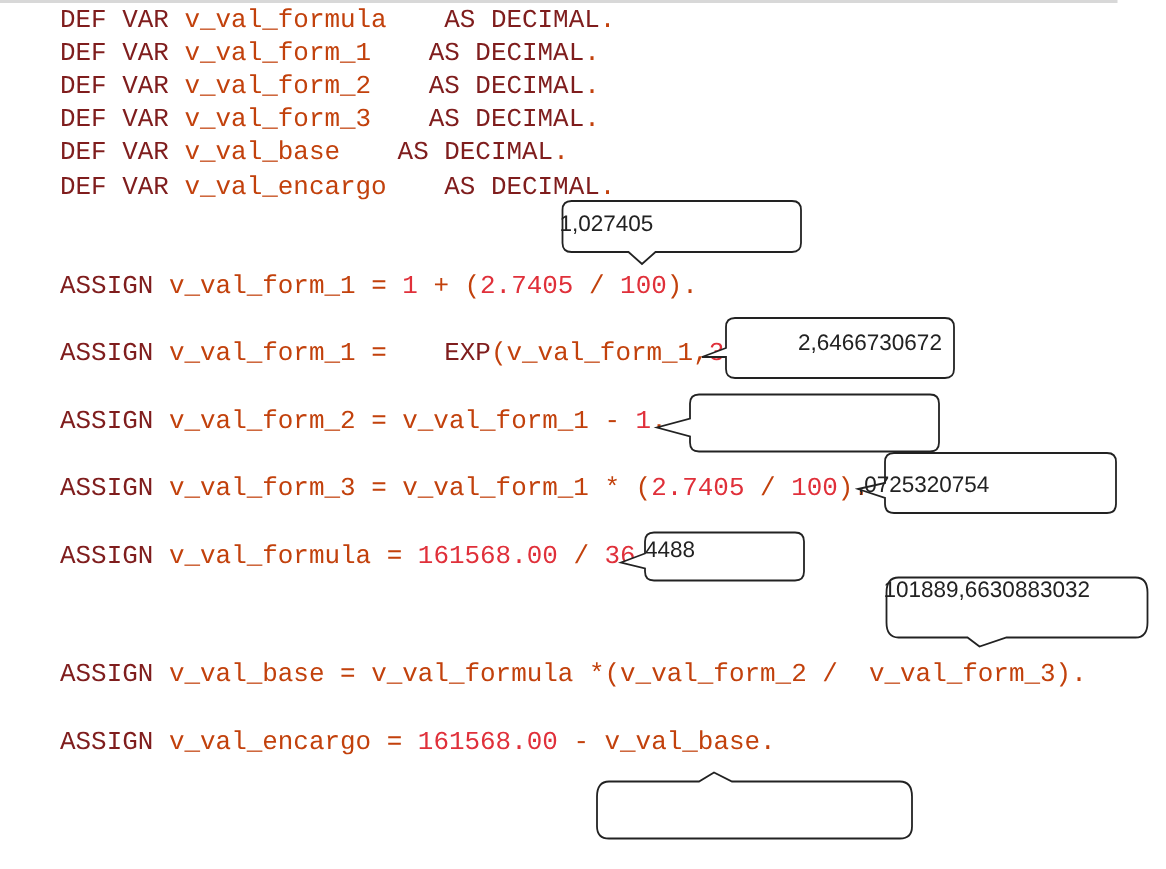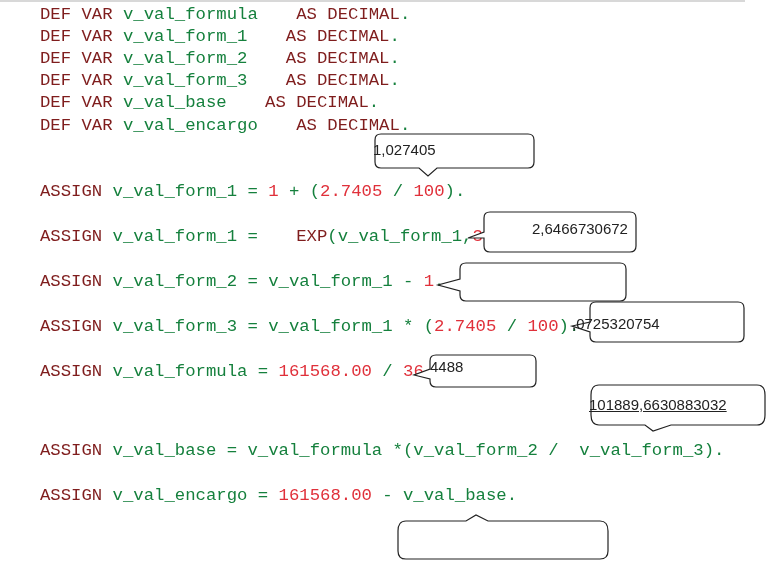--- a/index.html
+++ b/index.html
@@ -12,21 +12,21 @@
       position: absolute; left: 0; top: 0; width: 745px; height: 2px;
       background: #d8d8d8;
     }
     .code-line {
       position: absolute; left: 12px; white-space: pre;
       font-size: 17.3px; line-height: 20px; color: #3a3a3a;
       letter-spacing: 0px;
     }
     .kw { color: #7f1d1d; margin-left: 28px; }
     .num { color: #e0303a; }
-    .plain { color: #15803d; }
+    .plain { color: #c2410c; }
     .callout {
       position: absolute;
     }
     .callout svg { position: absolute; left: 0; top: 0; overflow: visible; }
     .callout .label {
       position: absolute; left: 0; right: 0;
       font-family: "Liberation Sans", "DejaVu Sans", sans-serif;
       font-size: 15px; color: #222; text-align: left; white-space: nowrap;
     }
   </style>
@@ -82,20 +82,20 @@
   <svg width="125" height="40">
     <path d="M22,2 H116 Q122,2 122,8 V28 Q122,34 116,34 H22 Q16,34 16,28 V26 L0,22 L16,16 V8 Q16,2 22,2 Z" fill="#fff" stroke="#222" stroke-width="1.2"></path>
   </svg>
   <div class="label" style="top:5px; left:16px;">4488</div>
 </div>
 
 <div class="callout" style="left:589px; top:383px; width:180px; height:52px;">
   <svg width="180" height="52">
     <path d="M10,2 H168 Q176,2 176,12 V32 Q176,42 168,42 H82 L64,48 L56,42 H10 Q2,42 2,32 V12 Q2,2 10,2 Z" fill="#fff" stroke="#222" stroke-width="1.2"></path>
   </svg>
-  <div class="label" style="top:13px;text-decoration:underline;">101889,6630883032</div>
+  <div class="label" style="top:2px;">101889,6630883032</div>
 </div>
 
 <div class="callout" style="left:396px; top:511px; width:216px; height:52px;">
   <svg width="216" height="52">
     <path d="M10,10 H70 L80,4 L92,10 H204 Q212,10 212,20 V40 Q212,48 204,48 H10 Q2,48 2,40 V20 Q2,10 10,10 Z" fill="#fff" stroke="#222" stroke-width="1.2"></path>
   </svg>
 </div>
 
 </body></html>

